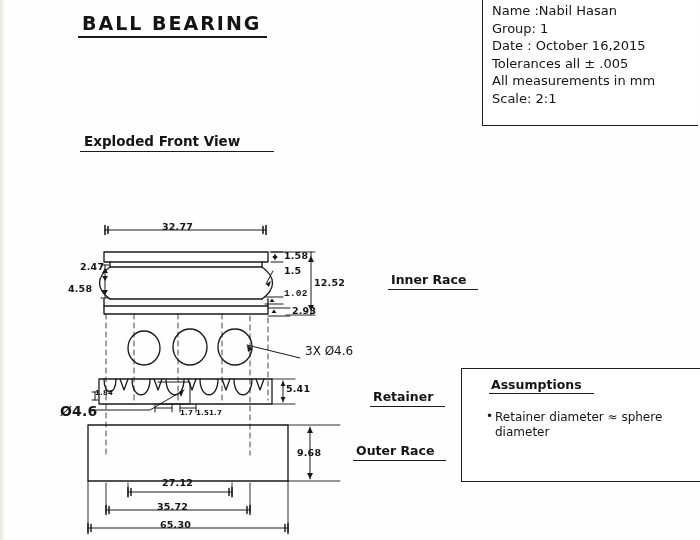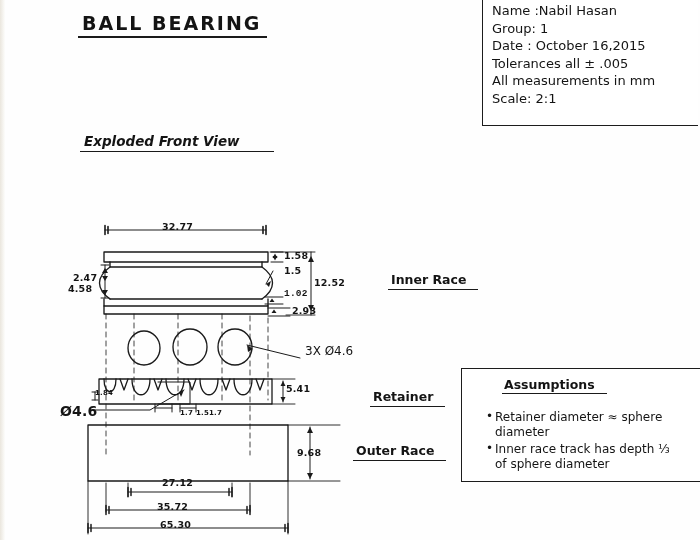--- a/index.html
+++ b/index.html
@@ -20,39 +20,39 @@
 
   
   .abs{position:absolute;}
 
   
   #main-title{
     left:78px;top:12px;font-size:19px;letter-spacing:2px;
     font-weight:600;
   }
   #main-title .ul{border-bottom:2px solid #1a1a1a;padding:0 6px 2px 4px;display:inline-block;}
-  #view-title{left:80px;top:133px;font-size:13.5px;font-weight:600;font-style:italic;}
+  #view-title{left:80px;top:133px;font-size:13.5px;font-weight:600;}
   #view-title .ul{border-bottom:1.6px solid #1a1a1a;padding:0 34px 2px 4px;display:inline-block;}
 
   
   #title-block{
     left:482px;top:-2px;width:216px;height:128px;
     border:1.6px solid #1c1c1c;border-top:none;border-right:none;
     background:#fff;box-sizing:border-box;padding:4px 0 0 9px;
   }
   #title-block .row{font-size:13px;line-height:17.6px;white-space:nowrap;}
 
   
   #assumptions{
     left:461px;top:368px;width:239px;height:114px;
     border:1.5px solid #1c1c1c;border-right:none;
     background:#fff;box-sizing:border-box;padding:5px 6px 0 12px;
   }
   #assumptions .head{font-size:12.5px;font-weight:600;display:inline-block;
-    border-bottom:1.4px solid #1a1a1a;margin:1px 0 4px 28px;padding:0 12px 1px 2px;}
+    border-bottom:1.4px solid #1a1a1a;margin:1px 0 4px 15px;padding:0 12px 1px 2px;}
   #assumptions ul{margin:12px;padding:0;list-style:none;}
   #assumptions li{font-size:12px;line-height:14.6px;margin-bottom:3px;position:relative;padding-left:9px;}
   #assumptions li::before{content:"•";position:absolute;left:0;top:-1px;font-size:12px;}
 
   
   .part-label{font-size:12.5px;font-weight:600;}
   .part-label .ul{border-bottom:1.5px solid #1a1a1a;padding:0 12px 2px 3px;display:inline-block;}
   #label-inner-race{left:388px;top:272px;}
   #label-balls{left:405px;top:330px;}
   #label-retainer{left:370px;top:389px;}
@@ -84,21 +84,20 @@
     <div class="row">Date : October 16,2015</div>
     <div class="row">Tolerances all ± .005</div>
     <div class="row">All measurements in mm</div>
     <div class="row">Scale: 2:1</div>
   </div>
 
   <div class="abs hand" id="assumptions">
     <div class="head">Assumptions</div>
     <ul>
       <li>Retainer diameter ≈ sphere diameter</li>
-      <li>Inner race track has depth ⅓ of sphere diameter</li>
     </ul>
   </div>
 
   <div class="abs hand part-label" id="label-inner-race">
     <span class="ul">Inner Race</span>
   </div>
   <div class="abs hand part-label" id="label-retainer">
     <span class="ul">Retainer</span>
   </div>
   <div class="abs hand part-label" id="label-outer-race">
@@ -244,21 +243,21 @@
 
         <path d="M88 528 L288 528"></path>
         <path d="M88 523.5 L88 532.5 M91 524.5 L91 531.5" stroke-width="1.5"></path>
         <path d="M288 523.5 L288 532.5 M285 524.5 L285 531.5" stroke-width="1.5"></path>
       </g>
 
     </g>
   </svg>
 
   <div class="abs hand dim" style="left:162px;top:221px;">32.77</div>
-  <div class="abs hand dim" style="left:73px;top:261px;margin-top:11px;">2.47</div>
+  <div class="abs hand dim" style="left:80px;top:261px;">2.47</div>
   <div class="abs hand dim" style="left:68px;top:283px;">4.58</div>
   <div class="abs hand dim" style="left:284px;top:250px;">1.58</div>
   <div class="abs hand dim" style="left:284px;top:265px;">1.5</div>
   <div class="abs hand dim" style="left:284px;top:288px;font-family:Liberation Mono, monospace;">1.02</div>
   <div class="abs hand dim" style="left:292px;top:305px;">2.93</div>
   <div class="abs hand dim" style="left:314px;top:277px;">12.52</div>
 
   <div class="abs hand" style="left:305px;top:344px;font-size:12px;">3X Ø4.6</div>
 
   <div class="abs hand dim" style="left:286px;top:383px;">5.41</div>

